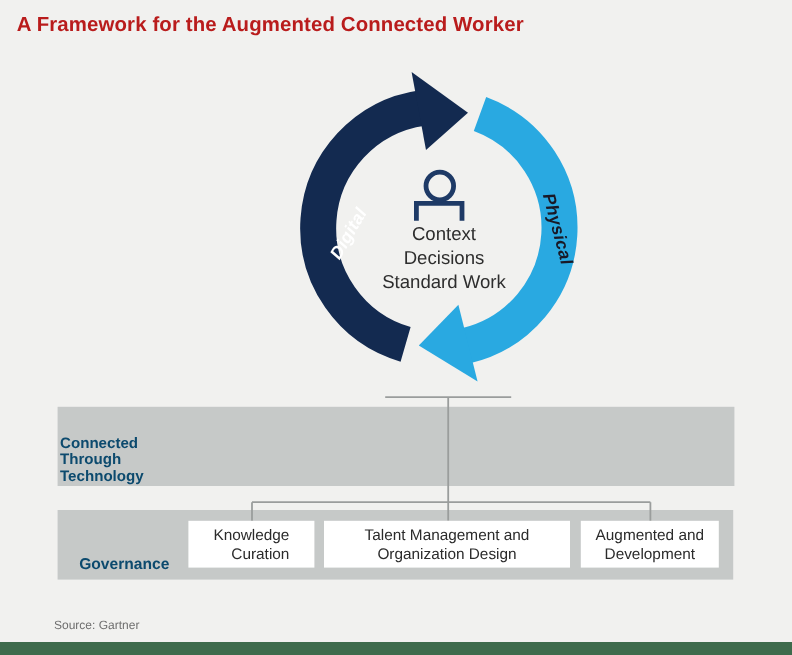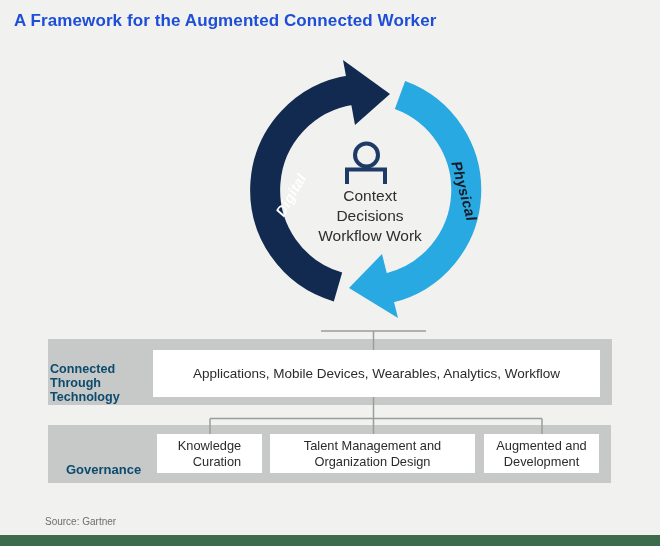--- a/index.html
+++ b/index.html
@@ -3,21 +3,21 @@
 <meta charset="utf-8">
 <style>
   html,body{margin:0;padding:0;}
   body{font-family:"Liberation Sans","DejaVu Sans",sans-serif;}
   #stage{
     position:relative;width:660px;height:546px;overflow:hidden;
     background:#f1f1ef;
   }
   .abs{position:absolute;}
   #page-title{
-    left:14px;top:11px;font-size:17px;font-weight:700;color:#1d4ed8;
+    left:14px;top:11px;font-size:17px;font-weight:700;color:#b91c1c;
     letter-spacing:.1px;
   }
   
   .band{background:#c6c9c8;z-index:1;}
   #tech-band{left:48px;top:339px;width:564px;height:66px;}
   #gov-band{left:48px;top:425px;width:563px;height:58px;}
   #diagram-svg{left:0;top:0;z-index:2;pointer-events:none;}
   .white-box{
     background:#ffffff;z-index:3;display:flex;align-items:center;justify-content:center;
     text-align:center;color:#2b2b2b;
@@ -82,26 +82,25 @@
       <path d="M 347 184 L 347 169.5 L 385 169.5 L 385 184" fill="none" stroke="#1e3a66" stroke-width="4"></path>
       <circle cx="366.5" cy="155" r="11.5" fill="#f1f1ef" stroke="#1e3a66" stroke-width="4"></circle>
     </g>
   </svg>
 
   <div class="abs arc-label" id="digital-label">Digital</div>
   <div class="abs arc-label" id="physical-label">Physical</div>
 
   <div class="abs" id="center-text">Context
 Decisions
-Workflow Work</div>
+Standard Work</div>
 
   <div class="abs row-label" id="tech-label">Connected
 Through
 Technology</div>
-  <div class="abs white-box" id="tech-box">Applications, Mobile Devices, Wearables, Analytics, Workflow</div>
 
   <div class="abs row-label" id="gov-label">Governance</div>
   <div class="abs white-box gov-box" id="gov-box-1">Knowledge
 Curation</div>
   <div class="abs white-box gov-box" id="gov-box-2">Talent Management and
 Organization Design</div>
   <div class="abs white-box gov-box" id="gov-box-3">Augmented and
 Development</div>
 
   <div class="abs" id="source-note">Source: Gartner</div>

